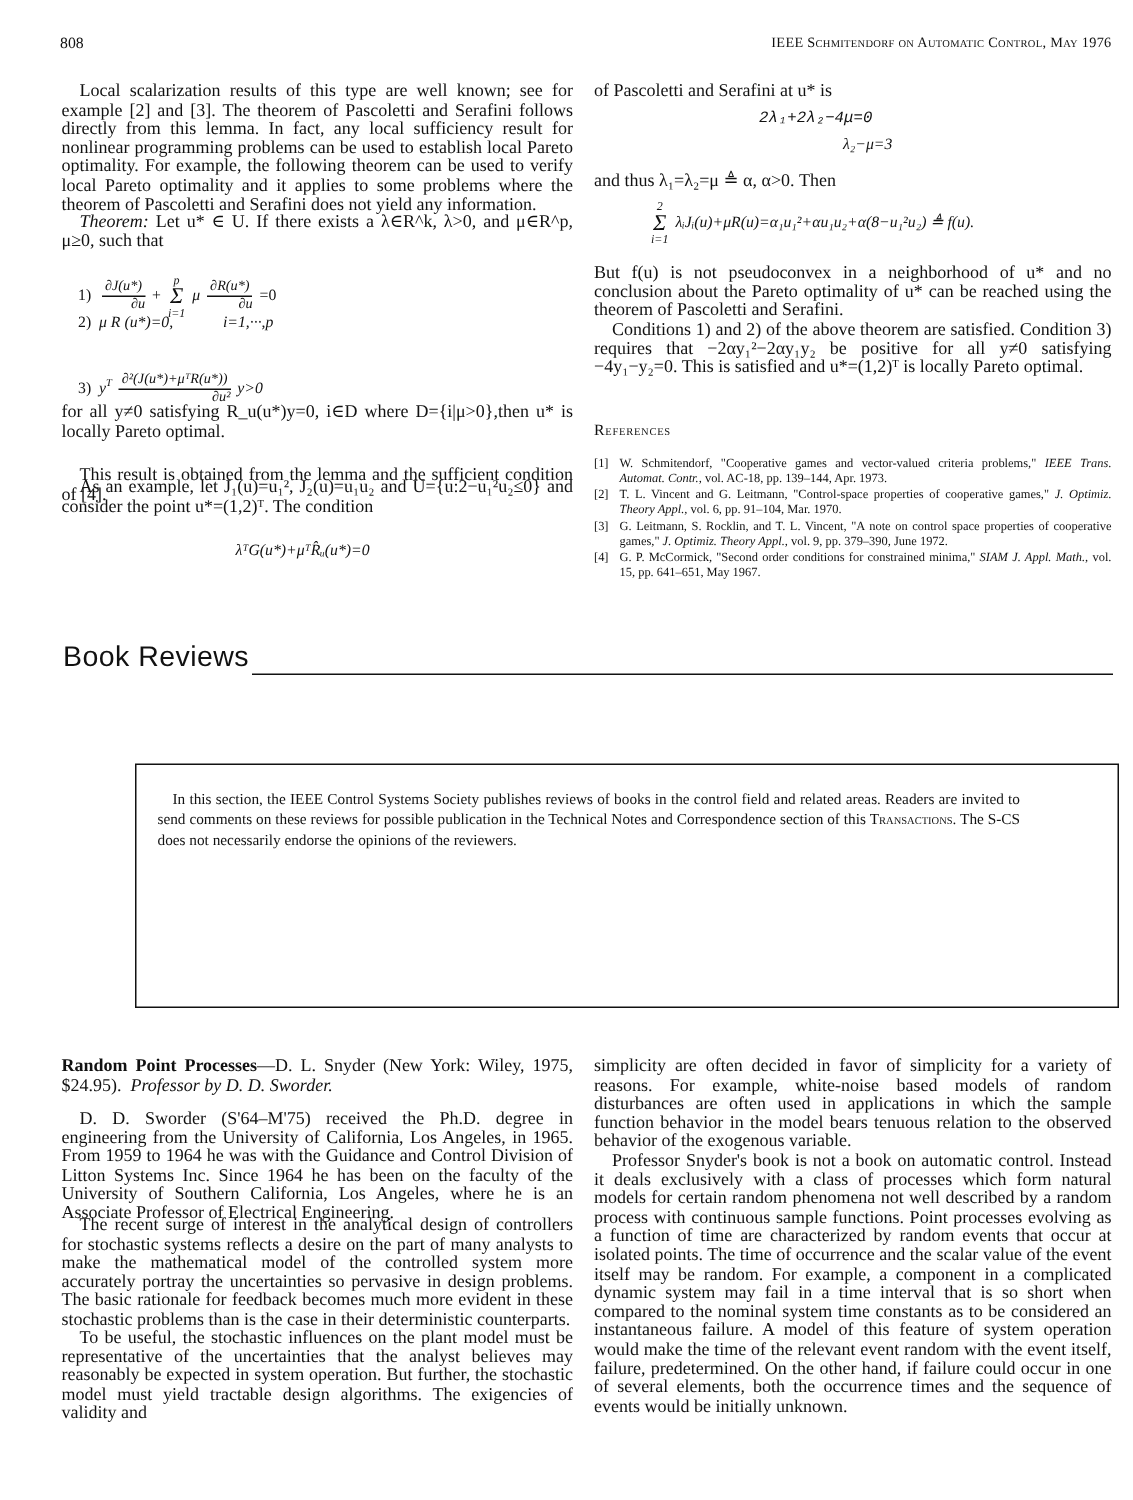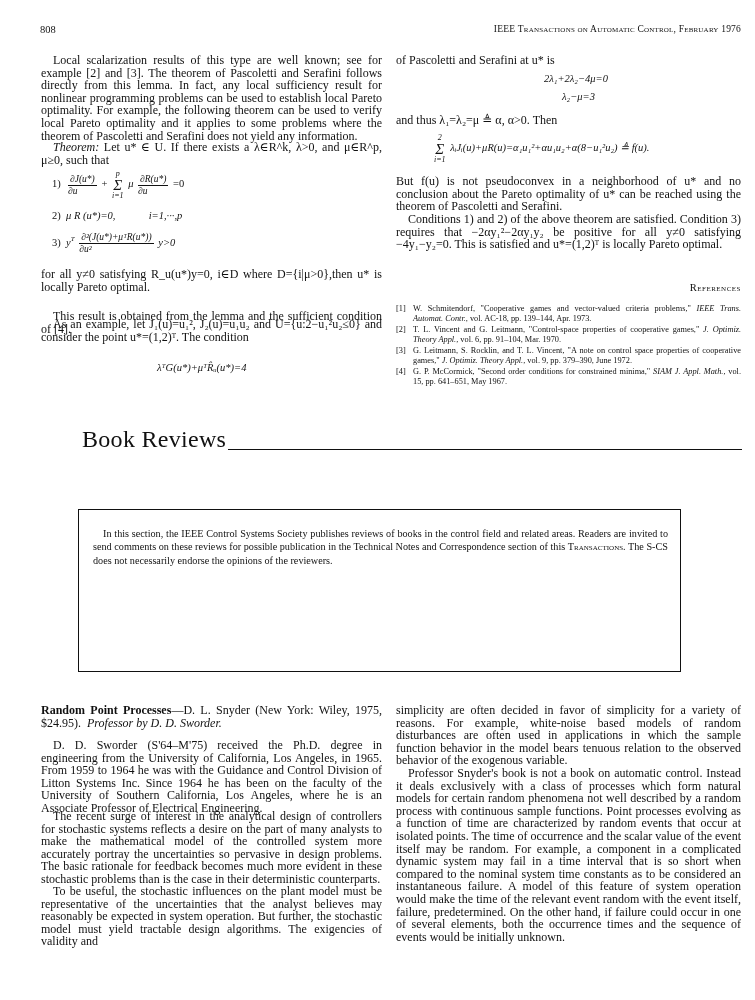--- a/index.html
+++ b/index.html
@@ -8,48 +8,48 @@
   .abs { position: absolute; }
   .txt { font-size: 12px; line-height: 12.6px; text-align: justify; }
   .ind { text-indent: 12px; }
   .header-page { left: 40px; top: 24px; font-size: 10.5px; }
   .header-journal { right: 14px; top: 24px; font-size: 9.5px; letter-spacing: 0.2px; }
   .header-journal .sc { font-variant: small-caps; text-align: center; }
   .col-left { left: 41px; width: 341px; }
   .col-right { left: 396px; width: 345px; }
   .eq { font-style: italic; font-size: 10.5px; white-space: nowrap; }
   .eq .n { font-style: normal; }
-  .frac { display: inline-block; vertical-align: middle; text-align: left; margin: 0 2px; }
+  .frac { display: inline-block; vertical-align: middle; text-align: right; margin: 16px 2px; }
   .frac .num { display: block; border-bottom: 1px solid #111; padding: 0 2px; font-size: 9.5px; line-height: 11px; }
   .frac .den { display: block; font-size: 9.5px; line-height: 11px; }
   .sumsym { display: inline-block; text-align: center; vertical-align: middle; font-size: 8px; line-height: 8px; margin: 0 2px; }
   .sumsym .big { font-size: 15px; line-height: 14px; display: block; }
-  .refs-title { text-align: right; font-variant: small-caps; font-size: 10.5px; letter-spacing: 0.5px; }
+  .refs-title { text-align: left; font-variant: small-caps; font-size: 10.5px; letter-spacing: 0.5px; }
   .ref { display: flex; font-size: 8.3px; line-height: 10.2px; margin-bottom: 0.5px; }
   .ref .rn { width: 17px; flex: none; }
   .ref .rt { flex: 1; text-align: justify; }
   .ref i { font-style: italic; }
   .section-title { left: 42px; top: 424px; width: 700px; display: flex; align-items: flex-end; }
-  .section-title .st-text { font-family: Liberation Serif, serif; font-size: 24px; line-height: 30px; letter-spacing: 0.3px; white-space: nowrap; margin-left: 40px; }
+  .section-title .st-text { font-family: Liberation Sans, sans-serif; font-size: 19px; line-height: 30px; letter-spacing: 0.3px; white-space: nowrap; }
   .section-title .st-rule { flex: 1; border-bottom: 1.5px solid #111; margin-left: 2px; margin-bottom: 4px; }
-  .notice-box { left: 78px; top: 509px; width: 603px; height: 163px; border: 1.2px solid #111; }
+  .notice-box { left: 90px; top: 509px; width: 656px; height: 163px; border: 1.2px solid #111; }
   .notice-text { position: absolute; left: 14px; top: 17px; width: 575px; font-size: 10.2px; line-height: 13.4px; text-align: justify; text-indent: 10px; }
   .notice-text .sc { font-variant: small-caps; }
   .editor { position: absolute; left: 435px; top: 75px; font-size: 10.5px; line-height: 13.6px; }
   .review-head b { font-weight: bold; }
   .bio { }
 </style>
 </head>
 <body>
 
 <div class="abs header-page">808</div>
 <div class="abs header-journal">
   <span class="sc">IEEE</span>
-  <span class="sc">Transactions on Automatic Control</span>,
-  <span class="sc">February 1976</span>
+  <span class="sc">Schmitendorf on Automatic Control</span>,
+  <span class="sc">May 1976</span>
 </div>
 
 <div class="abs col-left txt ind" style="top:54px;">Local scalarization results of this type are well known; see for example [2] and [3]. The theorem of Pascoletti and Serafini follows directly from this lemma. In fact, any local sufficiency result for nonlinear programming problems can be used to establish local Pareto optimality. For example, the following theorem can be used to verify local Pareto optimality and it applies to some problems where the theorem of Pascoletti and Serafini does not yield any information.</div>
 <div class="abs col-left txt ind" style="top:141px;">
   <i>Theorem:</i><span> Let u* ∈ U. If there exists a λ∈R^k, λ&gt;0, and μ∈R^p, μ≥0, such that</span>
 </div>
 
 <div class="abs eq" style="left:52px; top:170px;">
   <span class="n">1)</span>&nbsp;
   <span class="frac"><span class="num">∂J(u*)</span><span class="den">∂u</span></span>
@@ -70,24 +70,24 @@
 <div class="abs eq" style="left:52px; top:232px;">
   <span class="n">3)</span>&nbsp;
   <span>y</span><sup style="font-size:7px;">T</sup>
   <span class="frac"><span class="num">∂²(J(u*)+μᵀR(u*))</span><span class="den">∂u²</span></span>
   <span>y&gt;0</span>
 </div>
 
 <div class="abs col-left txt" style="top:268px;">for all y≠0 satisfying R_u(u*)y=0, i∈D where D={i|μ&gt;0},then u* is locally Pareto optimal.</div>
 <div class="abs col-left txt ind" style="top:310px;">This result is obtained from the lemma and the sufficient condition of [4].</div>
 <div class="abs col-left txt ind" style="top:318px;">As an example, let J₁(u)=u₁², J₂(u)=u₁u₂ and U={u:2−u₁²u₂≤0} and consider the point u*=(1,2)ᵀ. The condition</div>
-<div class="abs eq" style="left:157px; top:362px;">λᵀG(u*)+μᵀR̂ᵤ(u*)=4</div>
+<div class="abs eq" style="left:157px; top:362px;">λᵀG(u*)+μᵀR̂ᵤ(u*)=0</div>
 
 <div class="abs col-right txt" style="top:54px;">of Pascoletti and Serafini at u* is</div>
-<div class="abs eq" style="left:544px; top:73px;">2λ₁+2λ₂−4μ=0</div>
+<div class="abs eq" style="left:506px; top:73px;font-family:Liberation Mono, monospace;">2λ₁+2λ₂−4μ=0</div>
 <div class="abs eq" style="left:562px; top:91px;">λ₂−μ=3</div>
 <div class="abs col-right txt" style="top:114px;">and thus λ₁=λ₂=μ ≜ α, α&gt;0. Then</div>
 <div class="abs eq" style="left:432px; top:134px;">
   <span class="sumsym"><span>2</span><span class="big">Σ</span><span>i=1</span></span>
   <span>λᵢJᵢ(u)+μR(u)=α₁u₁²+αu₁u₂+α(8−u₁²u₂) ≜ f(u).</span>
 </div>
 <div class="abs col-right txt" style="top:175px;">But f(u) is not pseudoconvex in a neighborhood of u* and no conclusion about the Pareto optimality of u* can be reached using the theorem of Pascoletti and Serafini.</div>
 <div class="abs col-right txt ind" style="top:213px;">Conditions 1) and 2) of the above theorem are satisfied. Condition 3) requires that −2αy₁²−2αy₁y₂ be positive for all y≠0 satisfying −4y₁−y₂=0. This is satisfied and u*=(1,2)ᵀ is locally Pareto optimal.</div>
 
 <div class="abs col-right refs-title" style="top:282px;">References</div>

